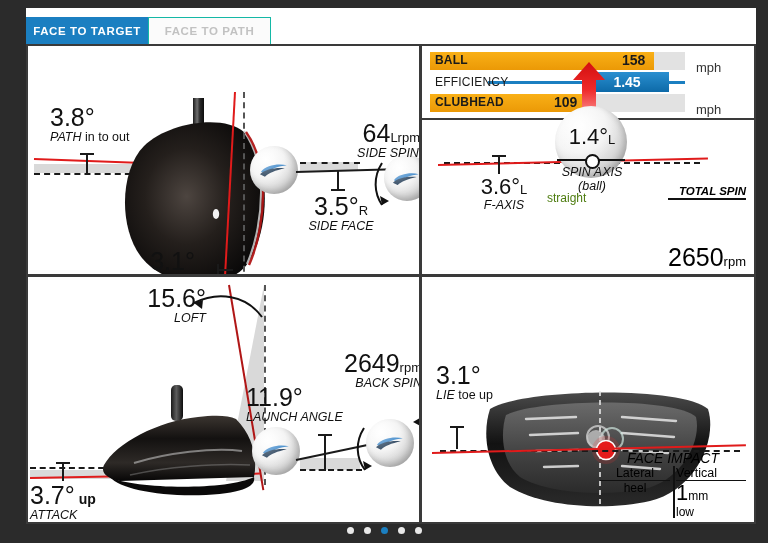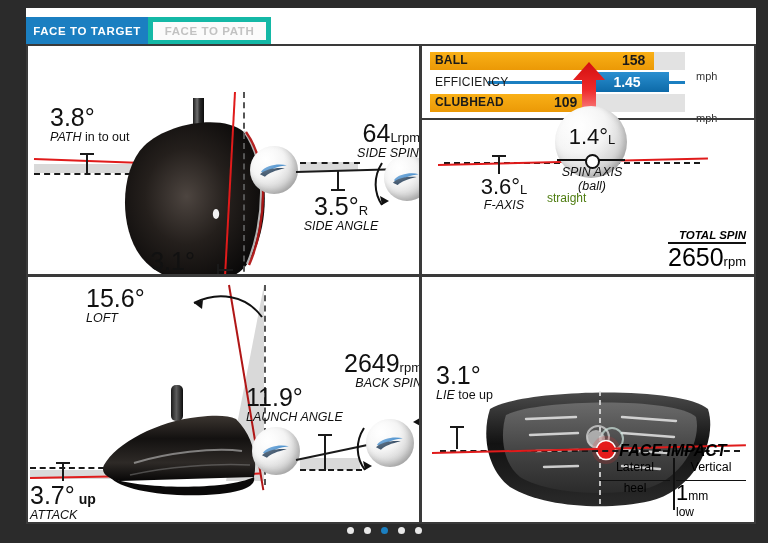--- a/index.html
+++ b/index.html
@@ -11,21 +11,21 @@
   .card{position:absolute;left:26px;top:8px;width:730px;height:516px;background:#ffffff;}
 
   
   .tabbar{position:absolute;left:0px;top:9px;width:245px;height:24px;}
   .tab{position:absolute;top:0;height:28px;box-sizing:border-box;
        font-size:11.5px;font-weight:bold;letter-spacing:.6px;
        display:flex;align-items:center;justify-content:center;}
   .tab.active{left:0;width:122px;background:#1b7fc1;color:#ffffff;
               border:1px solid #1b7fc1;}
   .tab.inactive{left:122px;width:123px;background:#fbfbfb;color:#c2c2c2;
-                border:5px solid #14b8a6;}
+                border:1px solid #14b8a6;}
 
   
   .grid{position:absolute;left:0px;top:36px;width:730px;height:480px;}
   .q{position:absolute;box-sizing:border-box;background:#ffffff;
      border:2px solid #3a3a3a;overflow:hidden;}
   .q1{left:0;top:0;width:395px;height:232px;}
   .q2{left:394px;top:0;width:336px;height:232px;}
   .q3{left:0;top:231px;width:395px;height:249px;}
   .q4{left:394px;top:231px;width:336px;height:249px;}
 
@@ -40,21 +40,21 @@
 
   
   .bars{position:absolute;left:8px;top:6px;width:318px;}
   .barrow{position:relative;height:18px;margin-bottom:3px;}
   .bartrack{position:absolute;left:0;top:0;width:255px;height:18px;background:#e2e2e2;}
   .barfill{position:absolute;left:0;top:0;height:18px;
            background:linear-gradient(#f9b017,#eb9906);}
   .barlabel{position:absolute;left:5px;top:1px;font-size:12px;font-weight:bold;
             color:#1a1a1a;letter-spacing:.2px;}
   .barval{position:absolute;top:0px;font-size:14px;font-weight:bold;color:#1a1a1a;}
-  .barunit{position:absolute;left:266px;top:18px;font-size:11px;color:#333;}
+  .barunit{position:absolute;left:266px;top:8px;font-size:13px;color:#333;}
   .effline{position:absolute;left:58px;top:8px;width:197px;height:3px;background:#1b7fc1;}
   .effblock{position:absolute;left:155px;top:-1px;width:84px;height:20px;
             background:linear-gradient(#2a8fd0,#0d6aa8);
             display:flex;align-items:center;justify-content:center;
             color:#fff;font-size:14px;font-weight:bold;}
 
   
   .ball{position:absolute;border-radius:50%;
         background:radial-gradient(circle at 33% 28%,#ffffff 0%,#f2f2f2 38%,#cfcfcf 72%,#a8a8a8 100%);
         box-shadow:inset -3px -3px 6px rgba(0,0,0,.18);}
@@ -64,28 +64,28 @@
 
   .dash{position:absolute;border-top:2px dashed #1a1a1a;}
   .solid{position:absolute;background:#1a1a1a;}
   .redline{position:absolute;background:#e01b1b;height:2px;}
   .greyband{position:absolute;background:#d9d9d9;}
 
   
   .totalspin{position:absolute;right:8px;bottom:4px;text-align:right;}
   .totalspin .ttl{font-size:11.5px;font-style:italic;font-weight:bold;
                   border-bottom:2px solid #111;padding-bottom:1px;}
-  .totalspin .val{font-size:25px;line-height:1.05;}
+  .totalspin .val{font-size:25px;line-height:1.05;margin-top:44px;}
 
   
   .faceimp{position:absolute;right:6px;bottom:3px;text-align:center;width:150px;}
-  .faceimp .ttl{font-size:16px;font-style:italic;font-weight:bold;}
+  .faceimp .ttl{font-size:14px;font-style:italic;font-weight:normal;}
   .fi-cols{display:flex;justify-content:center;}
   .fi-col{width:70px;}
-  .fi-hd{font-size:12.5px;border-bottom:1.5px solid #111;padding-bottom:6px;}
+  .fi-hd{font-size:12.5px;border-bottom:1.5px solid #111;padding-bottom:0;}
   .fi-v{font-size:22px;line-height:1.1;}
   .fi-b{font-size:12px;}
   .fi-sep{position:absolute;left:75px;top:16px;width:1.5px;height:52px;background:#111;}
 
   
   .dots{position:absolute;left:0;top:527px;width:768px;
         display:flex;justify-content:center;gap:10px;}
   .dot{width:7px;height:7px;border-radius:50%;background:#e8e8e8;}
   .dot.on{background:#1b7fc1;}
 </style>
@@ -164,21 +164,21 @@
       </div>
 
       <div class="greyband abs" style="left:272px;top:116px;width:58px;height:9px;"></div>
       <div class="dash" style="left:272px;top:116px;width:60px;"></div>
       <div class="solid" style="left:268px;top:125px;width:98px;height:2px;transform:rotate(-1.6deg);transform-origin:left center;"></div>
       <div class="solid" style="left:309px;top:124px;width:2px;height:20px;"></div>
       <div class="solid" style="left:303px;top:143px;width:14px;height:2px;"></div>
 
       <div class="abs" style="left:253px;top:148px;text-align:center;width:120px;">
         <div class="big"><span>3.5°</span><span class="unit">R</span></div>
-        <div class="sub ital">SIDE ANGLE</div>
+        <div class="sub ital">SIDE FACE</div>
       </div>
 
       <div class="ball" style="left:356px;top:109px;width:46px;height:46px;">
         <svg class="blogo" viewBox="0 0 60 28">
           <path d="M4 17 C14 3 40 0 56 4 C40 6 22 11 14 22 Z" fill="#2f7fc6"></path>
           <path d="M2 22 C12 12 34 8 52 10 C34 14 18 20 12 27 Z" fill="#16314d"></path>
         </svg>
       </div>
       <svg class="abs" style="left:340px;top:95px;" width="80" height="78" viewBox="0 0 80 78">
         <path d="M14 22 C5 36 6 52 14 64" fill="none" stroke="#111" stroke-width="2"></path>
@@ -270,21 +270,21 @@
         <path d="M56 0 L56 196 L18 196 Z" fill="#d9d9d9"></path>
       </svg>
       <div class="abs" style="left:236px;top:8px;width:0;height:200px;border-left:2px dashed #555;"></div>
       <div class="abs" style="left:200px;top:8px;width:2px;height:208px;background:#b01616;transform:rotate(-9.5deg);transform-origin:top center;"></div>
 
       <svg class="abs" style="left:138px;top:10px;" width="105" height="36" viewBox="0 0 105 36">
         <path d="M96 30 C80 8 52 4 28 16" fill="none" stroke="#111" stroke-width="2"></path>
         <path d="M28 16 l9 -3 l-1 9 z" fill="#111"></path>
       </svg>
 
-      <div class="abs" style="left:58px;top:9px;text-align:left;width:120px;">
+      <div class="abs" style="left:58px;top:9px;text-align:right;width:120px;">
         <div class="big">15.6°</div>
         <div class="sub ital">LOFT</div>
       </div>
 
       <div class="greyband abs" style="left:2px;top:193px;width:150px;height:9px;"></div>
       <div class="dash" style="left:2px;top:190px;width:152px;"></div>
       <div class="redline" style="left:2px;top:200px;width:230px;transform:rotate(-1.1deg);transform-origin:left center;"></div>
       <div class="solid" style="left:34px;top:186px;width:2px;height:18px;"></div>
       <div class="solid" style="left:28px;top:185px;width:14px;height:2px;"></div>
 
@@ -401,21 +401,21 @@
       <div class="redline" style="left:10px;top:175px;width:314px;transform:rotate(-1.4deg);transform-origin:left center;"></div>
 
       <div class="faceimp">
         <div class="ttl">FACE IMPACT</div>
         <div class="fi-cols">
           <div class="fi-col">
             <div class="fi-hd">Lateral</div>
             <div class="fi-b">heel</div>
           </div>
           <div class="fi-col" style="text-align:left;padding-left:6px;">
-            <div class="fi-hd" style="text-align:center;">Vertical</div>
+            <div class="fi-hd" style="text-align:left;">Vertical</div>
             <div class="fi-v"><span>1</span><span class="fi-b">mm</span></div>
             <div class="fi-b">low</div>
           </div>
         </div>
         <div class="fi-sep"></div>
       </div>
     </div>
 
   </div>
 </div>

